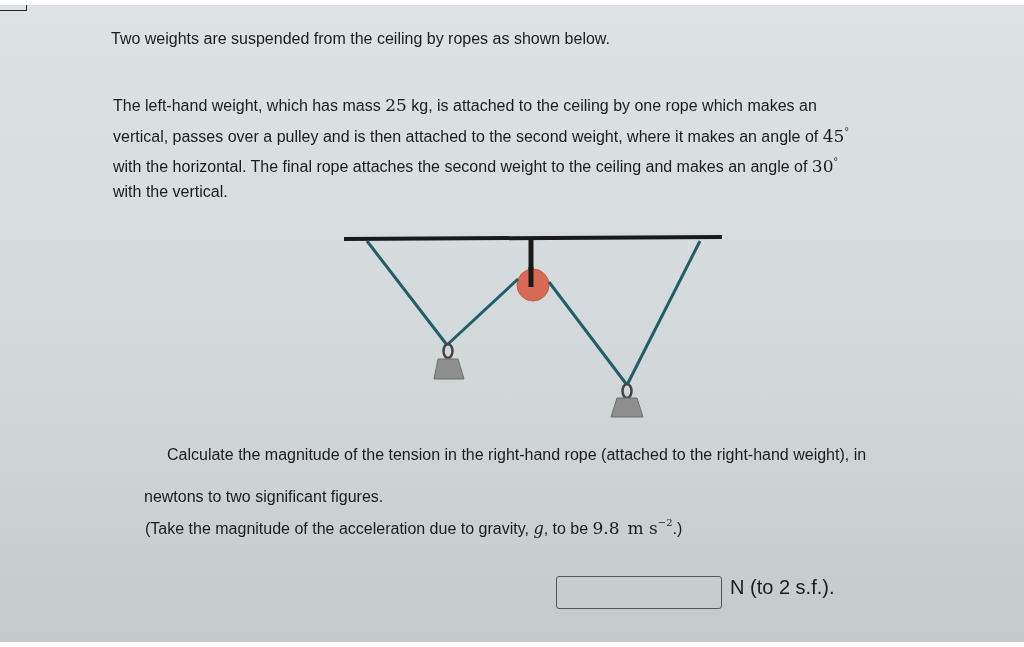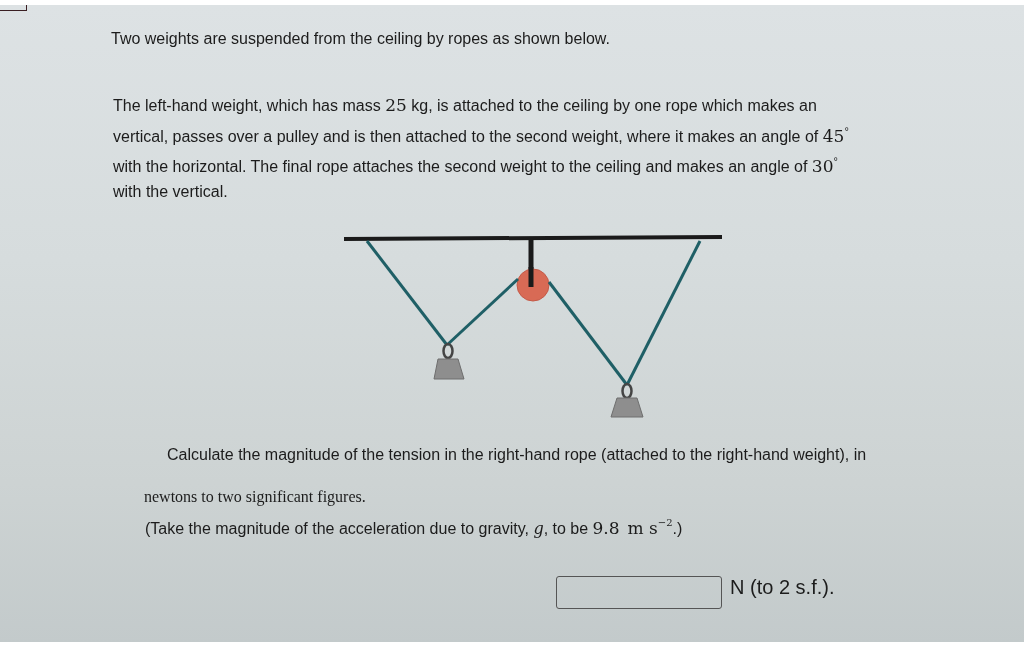--- a/index.html
+++ b/index.html
@@ -125,20 +125,20 @@
     <path d="M108 134 L128 134 L134 154 L104 154 Z" fill="#8e8e8e" stroke="#6e6e6e" stroke-width="1"></path>
     </g>
 
     <g>
       <ellipse cx="297" cy="166" rx="4.5" ry="7" fill="none" stroke="#444" stroke-width="2.5"></ellipse>
       <path d="M287 173 L307 173 L313 192 L281 192 Z" fill="#8e8e8e" stroke="#6e6e6e" stroke-width="1"></path>
     </g>
   </svg>
 
   <div class="text" style="left:143px; top:440px;margin-left:24px;">Calculate the magnitude of the tension in the right-hand rope (attached to the right-hand weight), in</div>
-  <div class="text" style="left:144px; top:482px;font-family:Liberation Serif, serif;">newtons to two significant figures.</div>
+  <div class="text" style="left:144px; top:482px;">newtons to two significant figures.</div>
   <div class="text" style="left:145px; top:508px;">
     <span>(Take the magnitude of the acceleration due to gravity, </span><span class="math-i">g</span><span>, to be </span><span class="math">9.8</span><span class="math" style="margin-left:8px;">m s</span><sup class="exp math">−2</sup><span>.)</span>
   </div>
 
   <input class="answer-box" type="text" value="" style="">
   <div class="text" style="left:730px; top:572px; font-size:20px;">N (to 2 s.f.).</div>
 </div>
 
 </body></html>

